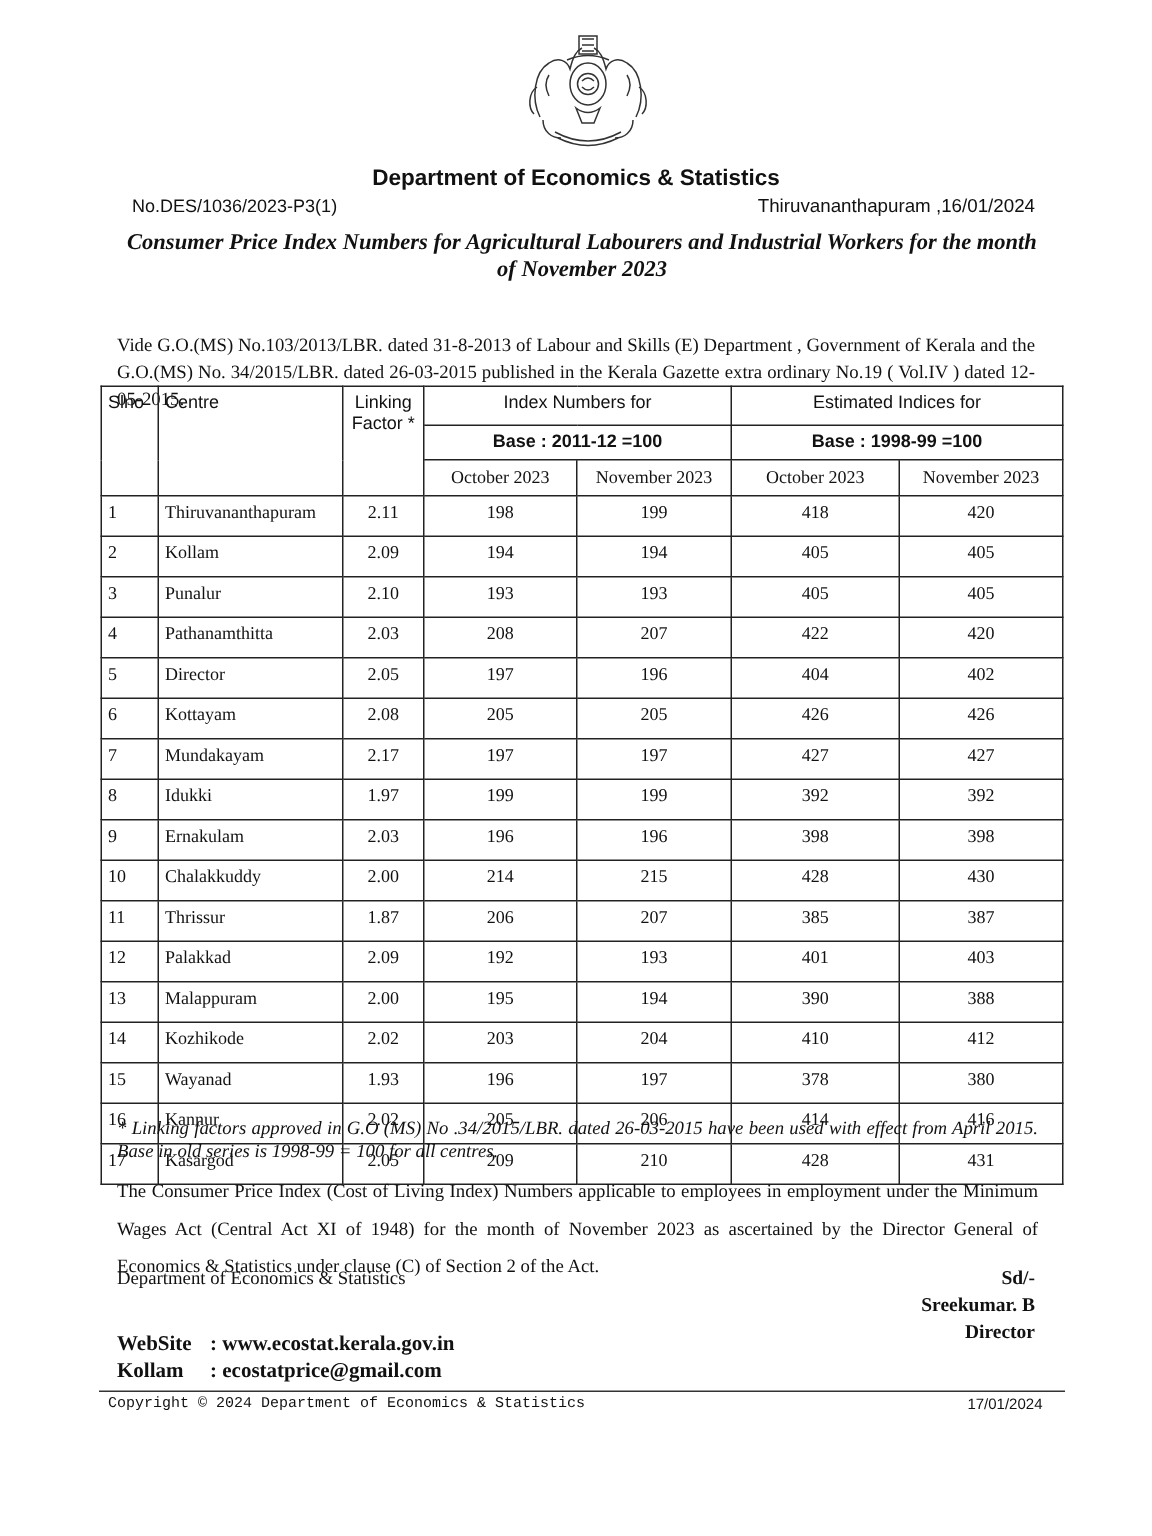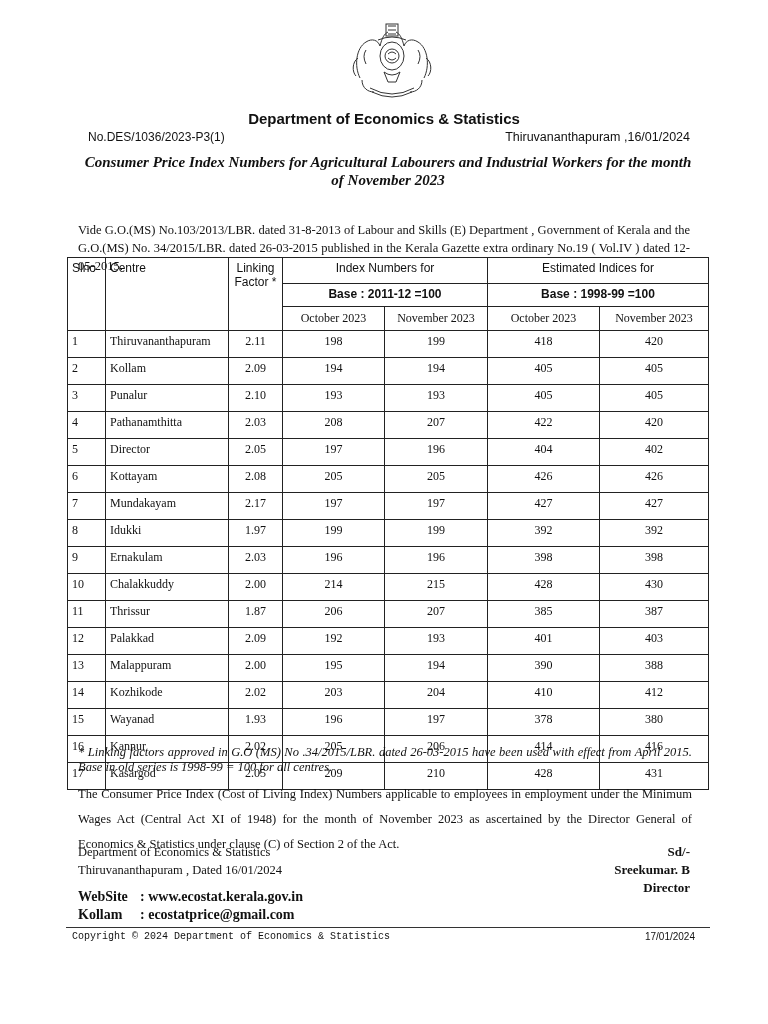--- a/index.html
+++ b/index.html
@@ -242,21 +242,20 @@
         <td class="c">431</td>
       </tr>
     </tbody>
 </table>
 
 <div class="abs footnote">* Linking factors approved in G.O (MS) No .34/2015/LBR. dated 26-03-2015 have been used with effect from April 2015. Base in old series is 1998-99 = 100 for all centres.</div>
 <div class="abs para">The Consumer Price Index (Cost of Living Index) Numbers applicable to employees in employment under the Minimum Wages Act (Central Act XI of 1948) for the month of November 2023 as ascertained by the Director General of Economics &amp; Statistics under clause (C) of Section 2 of the Act.</div>
 
 <div class="abs sig-left">
   <div>Department of Economics &amp; Statistics</div>
-  <div>Thiruvananthapuram , Dated 16/01/2024</div>
 </div>
 <div class="abs sig-right">
   <div>Sd/-</div>
   <div>Sreekumar. B</div>
   <div>Director</div>
 </div>
 
 <div class="abs contact">
   <div><span class="lbl">WebSite</span><span>: www.ecostat.kerala.gov.in</span></div>
   <div><span class="lbl">Kollam</span><span>: ecostatprice@gmail.com</span></div>

